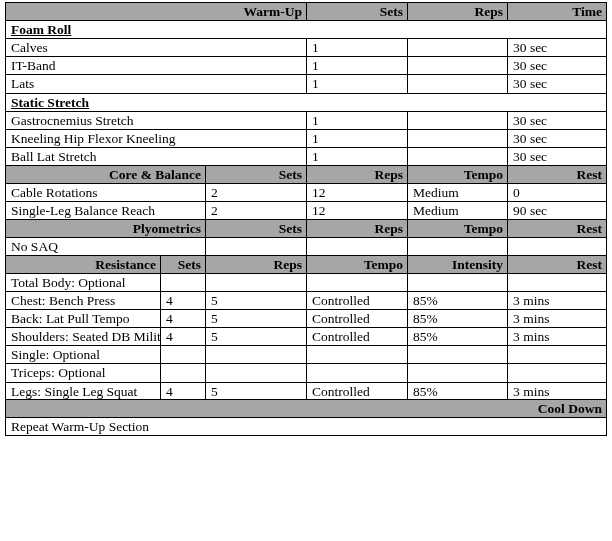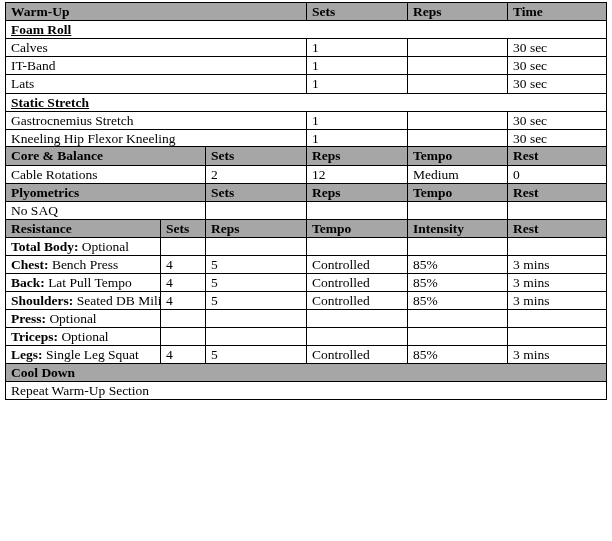--- a/index.html
+++ b/index.html
@@ -33,26 +33,27 @@
     vertical-align: top;
     height: 17px;
     box-sizing: border-box;
     overflow: hidden;
     white-space: nowrap;
   }
   td.wrap { white-space: normal; }
   tr.section-head td {
     background: #a6a6a6;
     font-weight: bold;
+    text-align: right;
   }
   td.subhead {
     font-weight: bold;
     text-decoration: underline;
   }
-  td.b-lead b { font-weight: bold; }
+  td.b-lead b { font-weight: normal; }
 </style>
 </head>
 <body>
 
 <div id="workout-wrap">
 
   <table class="workout">
     <colgroup>
       <col style="width:301px">
         <col style="width:101px">
@@ -93,20 +94,26 @@
         <td class="subhead" colspan="4">Static Stretch</td>
       </tr>
       <tr>
         <td>Gastrocnemius Stretch</td>
         <td>1</td>
         <td></td>
         <td>30 sec</td>
       </tr>
       <tr>
         <td>Kneeling Hip Flexor Kneeling</td>
+        <td>1</td>
+        <td></td>
+        <td>30 sec</td>
+      </tr>
+      <tr>
+        <td>Ball Lat Stretch</td>
         <td>1</td>
         <td></td>
         <td>30 sec</td>
       </tr>
     </tbody>
   </table>
 
   <table class="workout" style="margin-top:-1.4px">
     <colgroup>
       <col style="width:200px">
@@ -123,20 +130,27 @@
         <td>Tempo</td>
         <td>Rest</td>
       </tr>
       <tr>
         <td>Cable Rotations</td>
         <td>2</td>
         <td>12</td>
         <td>Medium</td>
         <td>0</td>
       </tr>
+      <tr>
+        <td>Single-Leg Balance Reach</td>
+        <td>2</td>
+        <td>12</td>
+        <td>Medium</td>
+        <td>90 sec</td>
+      </tr>
 
       <tr class="section-head">
         <td>Plyometrics</td>
         <td>Sets</td>
         <td>Reps</td>
         <td>Tempo</td>
         <td>Rest</td>
       </tr>
 
       <tr>
@@ -194,21 +208,21 @@
       </tr>
       <tr>
         <td class="b-lead wrap"><b>Shoulders:</b><span> Seated DB Military Press</span></td>
         <td>4</td>
         <td>5</td>
         <td>Controlled</td>
         <td>85%</td>
         <td>3 mins</td>
       </tr>
       <tr>
-        <td class="b-lead wrap"><b>Press:</b><span> Optional</span></td>
+        <td class="b-lead wrap"><b>Single:</b><span> Optional</span></td>
         <td></td>
         <td></td>
         <td></td>
         <td></td>
         <td></td>
       </tr>
       <tr>
         <td class="b-lead wrap"><b>Triceps:</b><span> Optional</span></td>
         <td></td>
         <td></td>

